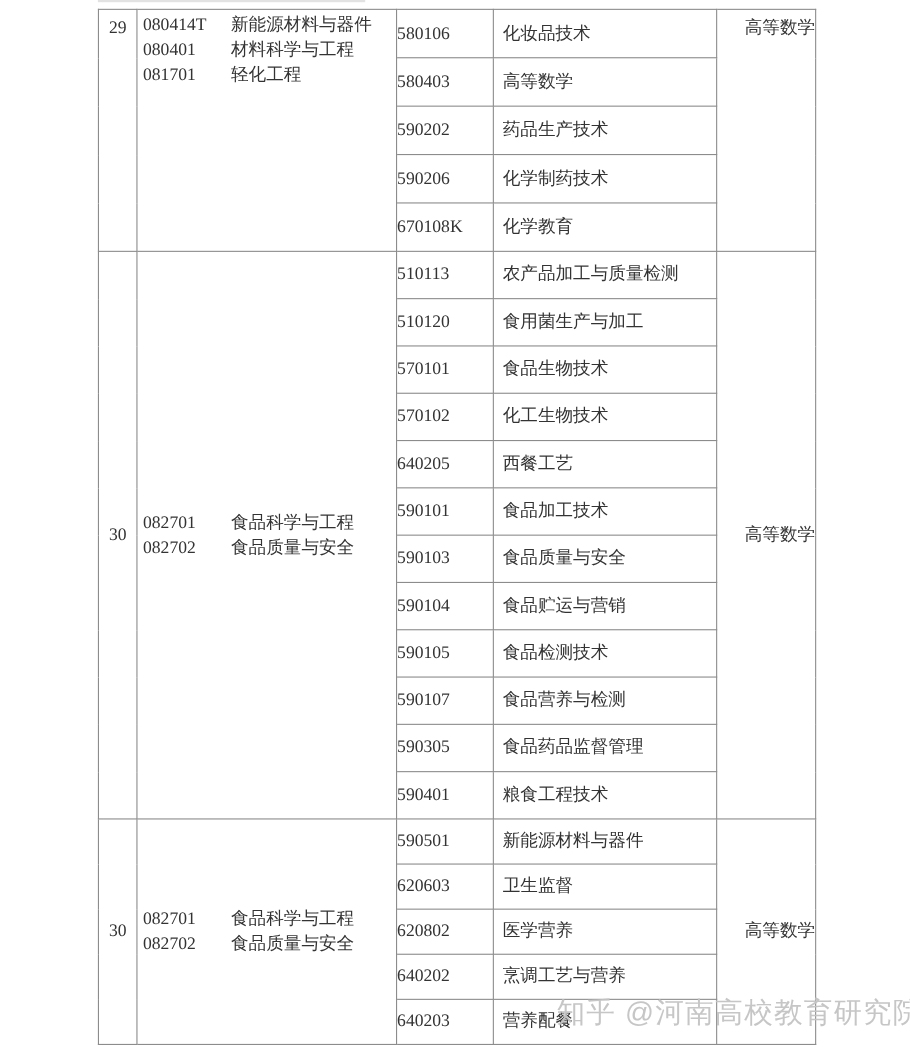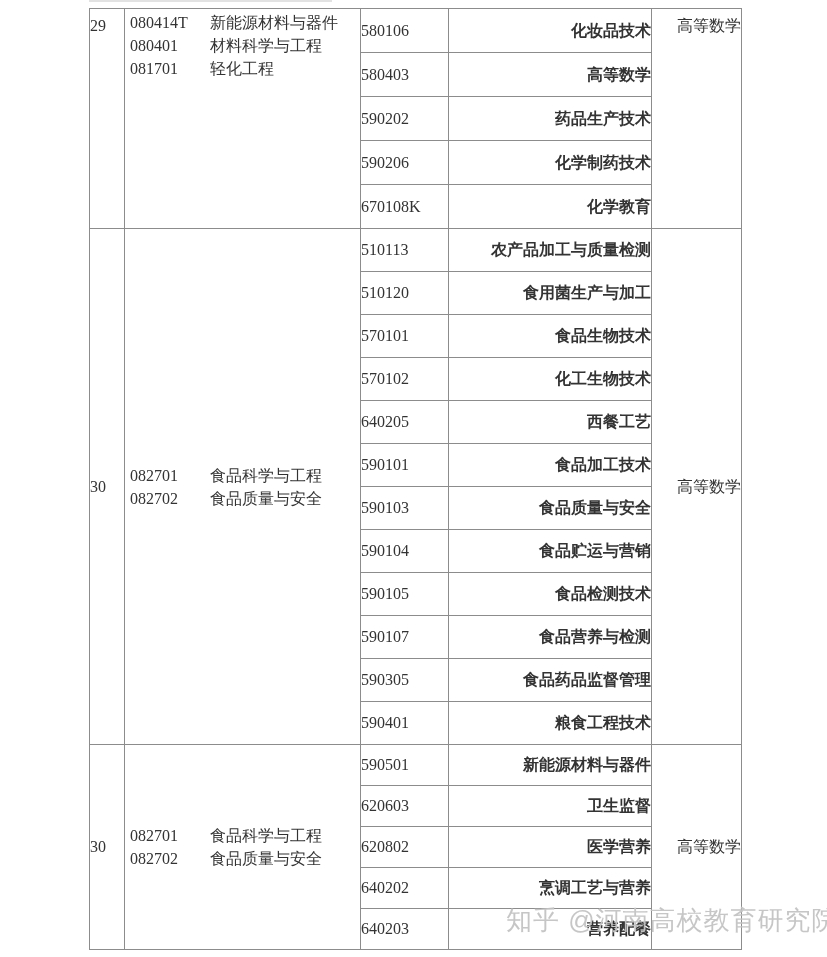--- a/index.html
+++ b/index.html
@@ -42,24 +42,24 @@
   col.c1 { width: 35px; }
   col.c2 { width: 236px; }
   col.c3 { width: 88px; }
   col.c4 { width: 203px; }
   col.c5 { width: 90px; }
 
   tr.h44 { height: 44px; }
   tr.h43 { height: 43px; }
   tr.h41 { height: 41px; }
 
-  td.rowno { vertical-align: middle; }
+  td.rowno { text-align: center; vertical-align: middle; }
   td.majors { vertical-align: middle; padding-left: 5px; }
   td.code  { text-align: left; vertical-align: middle; }
-  td.sname { text-align: right; vertical-align: middle; padding-left: 8px; font-weight: bold; }
+  td.sname { text-align: left; vertical-align: middle; padding-left: 8px; }
   td.subject { text-align: right; vertical-align: middle; }
 
   
   td.vtop { vertical-align: top; }
   td.vtop.rowno  { padding-top: 7px; }
   td.vtop.majors { padding-top: 2px; }
   td.vtop.subject{ padding-top: 7px; }
 
   .major-line { white-space: nowrap; line-height: 23px; }
   .major-line .mcode { display: inline-block; min-width: 80px; }

